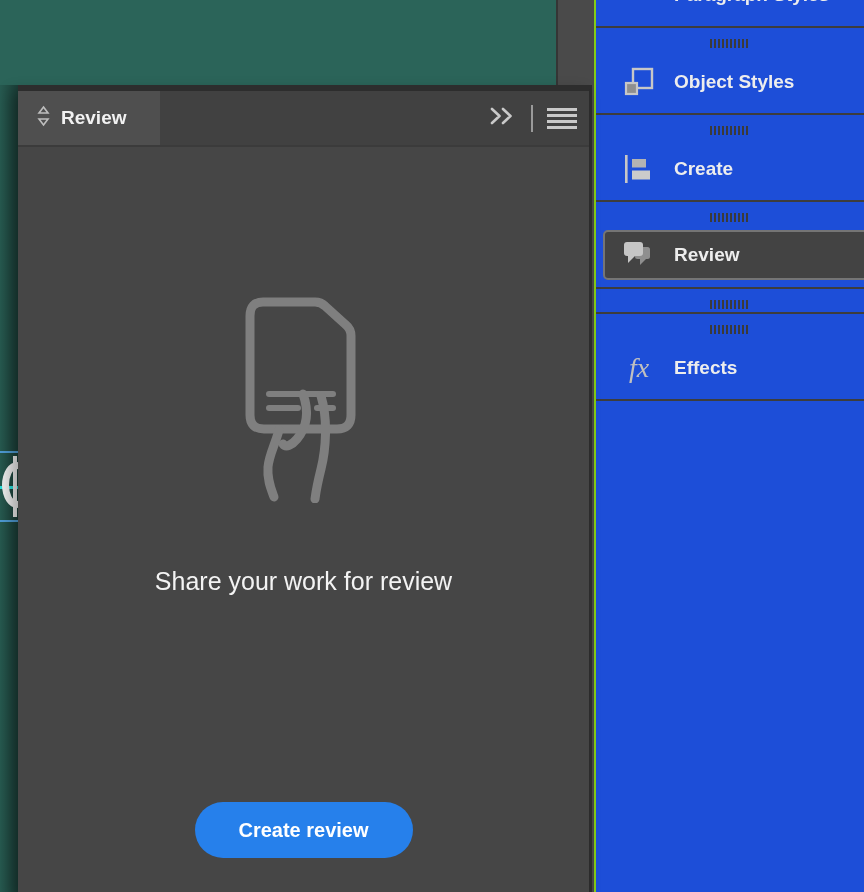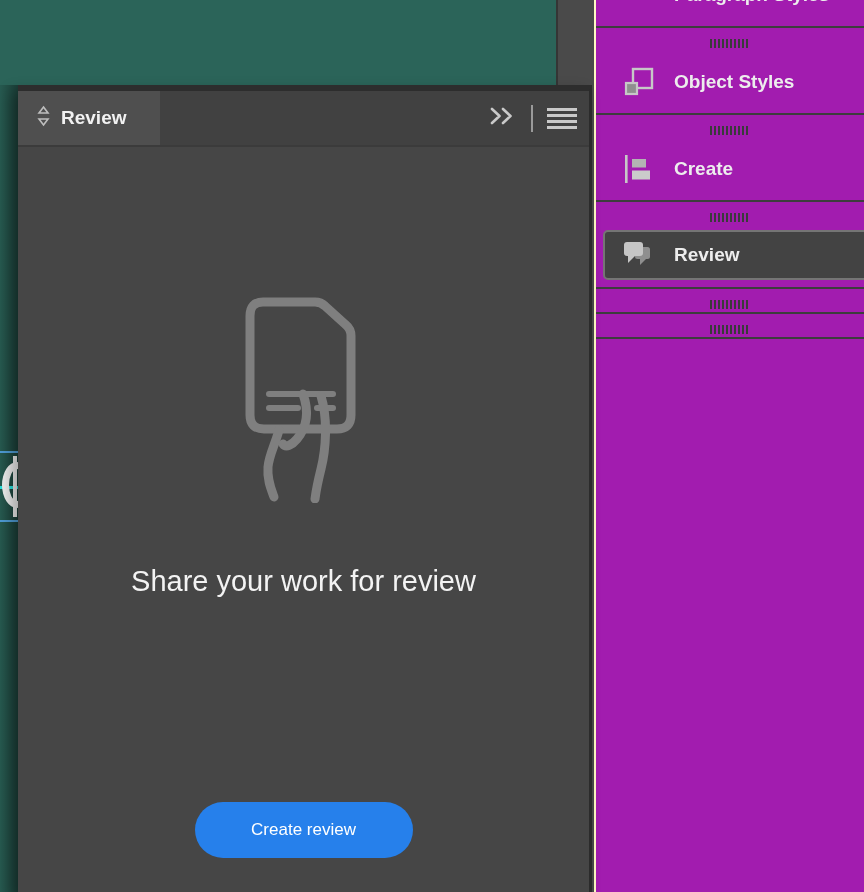--- a/index.html
+++ b/index.html
@@ -34,32 +34,32 @@
     display:flex;align-items:center;padding-left:18px;box-sizing:border-box;gap:10px;}
   .tab-label{font-size:19px;font-weight:bold;color:#F2F2F2;}
   .tabbar-right{position:absolute;right:12px;top:0;height:54px;display:flex;align-items:center;gap:14px;}
   .vsep{width:2px;height:27px;background:#9A9A9A;}
   .hamburger{display:flex;flex-direction:column;gap:3px;width:30px;}
   .hamburger span{display:block;height:3px;background:#C9C9C9;}
 
   .panel-body{position:relative;width:100%;height:calc(100% - 56px);}
   .illustration{position:absolute;top:150px;left:50%;transform:translateX(-50%);}
   .heading{position:absolute;top:407px;left:50%;transform:translateX(-50%);
-    width:360px;text-align:center;font-size:29px;line-height:54px;color:#F3F3F3;}
+    width:360px;text-align:center;font-size:25px;line-height:54px;color:#F3F3F3;}
   .subtext{position:absolute;top:532px;left:50%;transform:translateX(-50%);
     width:400px;text-align:center;font-size:19px;line-height:34px;color:#D8D8D8;}
   .cta-button{position:absolute;top:655px;left:50%;transform:translateX(-50%);
     width:218px;height:56px;border-radius:28px;background:#2680EB;border:none;
-    color:#FFFFFF;font-size:17px;font-weight:normal;cursor:pointer;
+    color:#FFFFFF;font-size:20px;font-weight:bold;cursor:pointer;
     display:flex;align-items:center;justify-content:center;
     font-family:"Liberation Sans","DejaVu Sans",sans-serif;}
 
   
-  .dock{position:absolute;left:594px;top:0;width:270px;height:892px;background:#a21caf;
-    border-left:2px solid #fef9c3;box-sizing:border-box;z-index:4;}
+  .dock{position:absolute;left:594px;top:0;width:270px;height:892px;background:#1d4ed8;
+    border-left:2px solid #84cc16;box-sizing:border-box;z-index:4;}
   .dock-sep{height:2px;background:#3D3D3D;}
   .dock-grip{height:20px;display:flex;justify-content:center;align-items:flex-end;padding-bottom:3px;}
   .grip-dots{width:40px;height:9px;
     background:repeating-linear-gradient(90deg,#3A3A3A 0 2px,transparent 2px 4px);}
   .dock-row{height:62px;display:flex;align-items:center;padding-left:24px;box-sizing:border-box;gap:16px;position:relative;}
   .dock-row .icon-box{width:38px;display:flex;justify-content:center;align-items:center;}
   .dock-label{font-size:19px;font-weight:bold;color:#EDEDED;white-space:nowrap;}
   .dock-item.first{margin-top:-36px;}
   .dock-row.selected-wrap{padding-left:0;}
   .select-box{position:absolute;left:7px;top:5px;height:50px;width:285px;
@@ -155,20 +155,26 @@
     <div class="dock-grip">
         <div class="grip-dots"></div>
       </div>
   </div>
   <div class="dock-sep"></div>
 
   <div class="dock-item">
     <div class="dock-grip">
         <div class="grip-dots"></div>
       </div>
+    <div class="dock-row">
+      <span class="icon-box">
+        <span class="fx-glyph">fx</span>
+      </span>
+      <span class="dock-label">Effects</span>
+    </div>
   </div>
   <div class="dock-sep"></div>
 </div>
 
 <div class="float-panel">
   <div class="tabbar">
     <div class="tab">
       <span>
         <svg width="15" height="24" viewBox="0 0 15 24">
           <path d="M7.5 3 L12 9 H3 Z" fill="none" stroke="#BEBEBE" stroke-width="1.6"></path>

